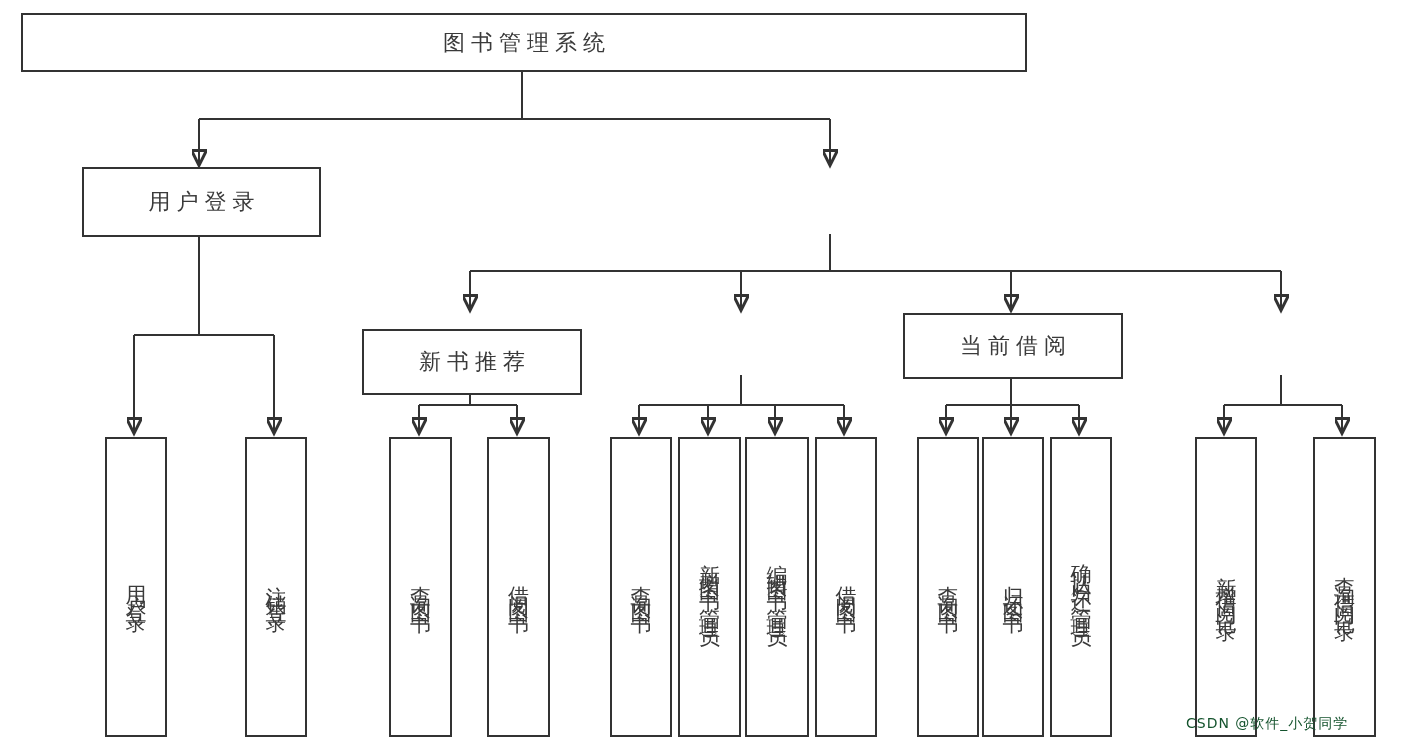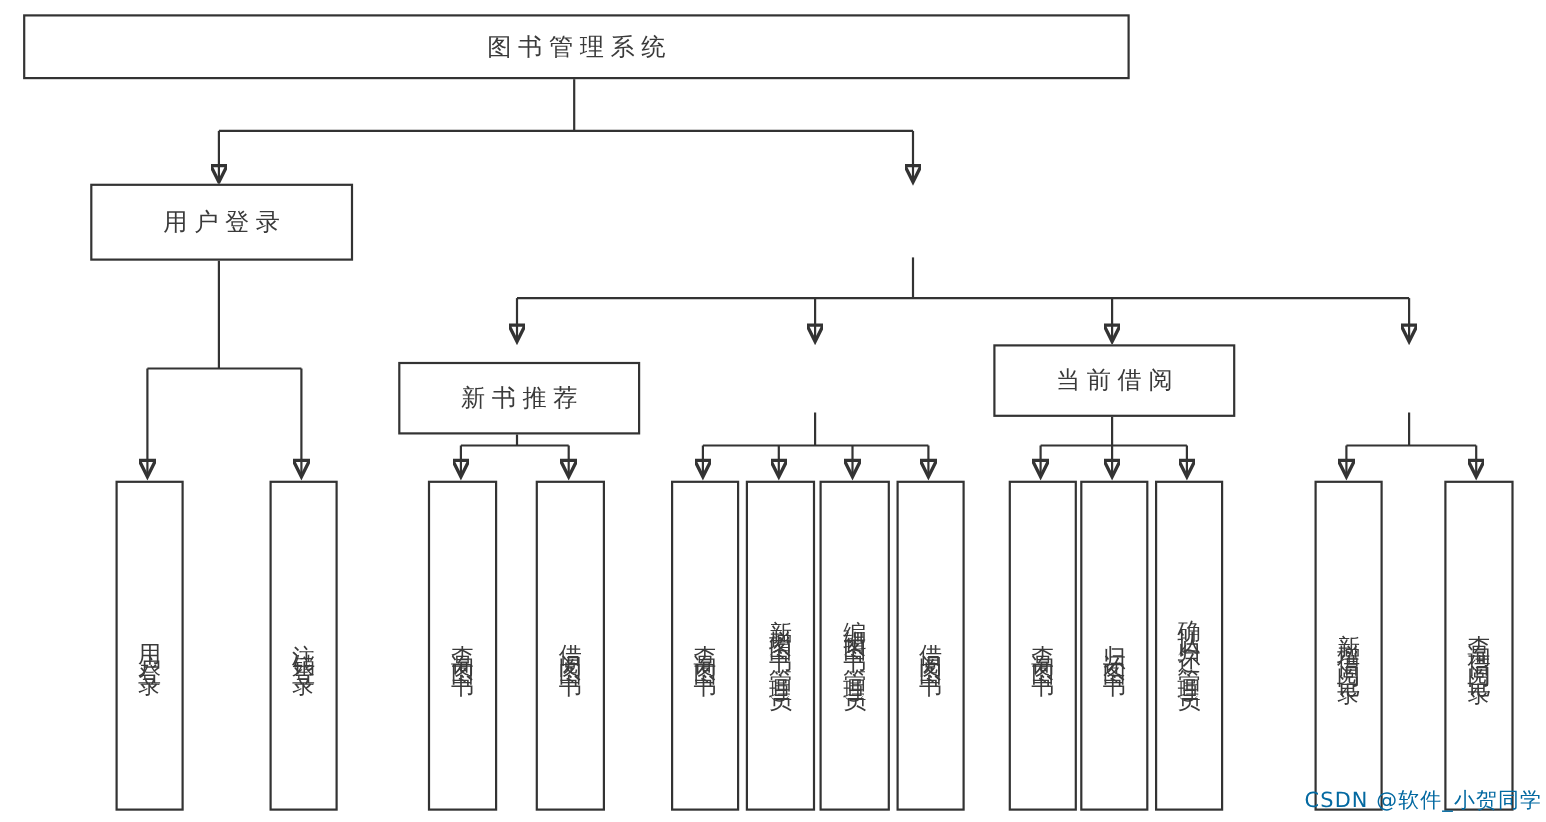--- a/index.html
+++ b/index.html
@@ -34,22 +34,22 @@
     text-orientation: mixed;
     font-size: 21px;
     letter-spacing: 9px;
     color: #3a3a3a;
     white-space: nowrap;
   }
   .watermark {
     position: absolute;
     left: 1186px;
     top: 715px;
-    font-size: 19px;
-    color: #0369a1;
+    font-size: 14px;
+    color: #14532d;
     letter-spacing: 1px;
     z-index: 5;
     white-space: nowrap;
   }
 </style>
 </head>
 <body>
 
 <div class="canvas">
 

